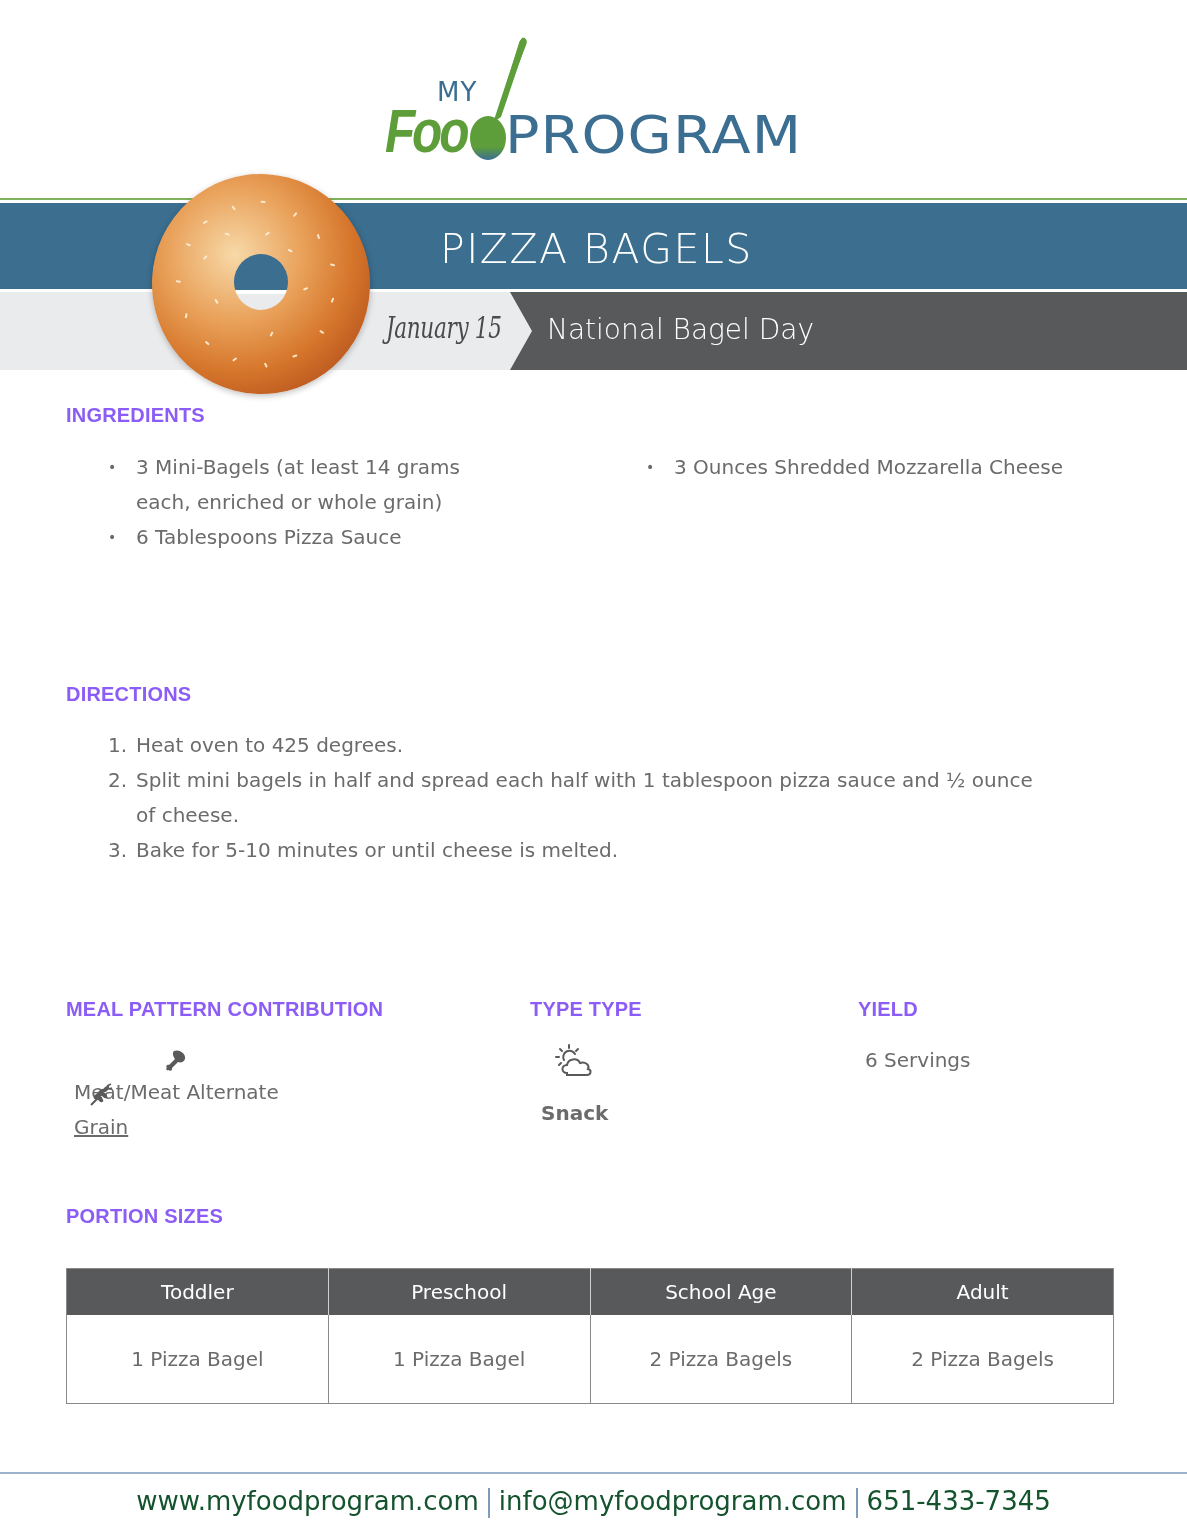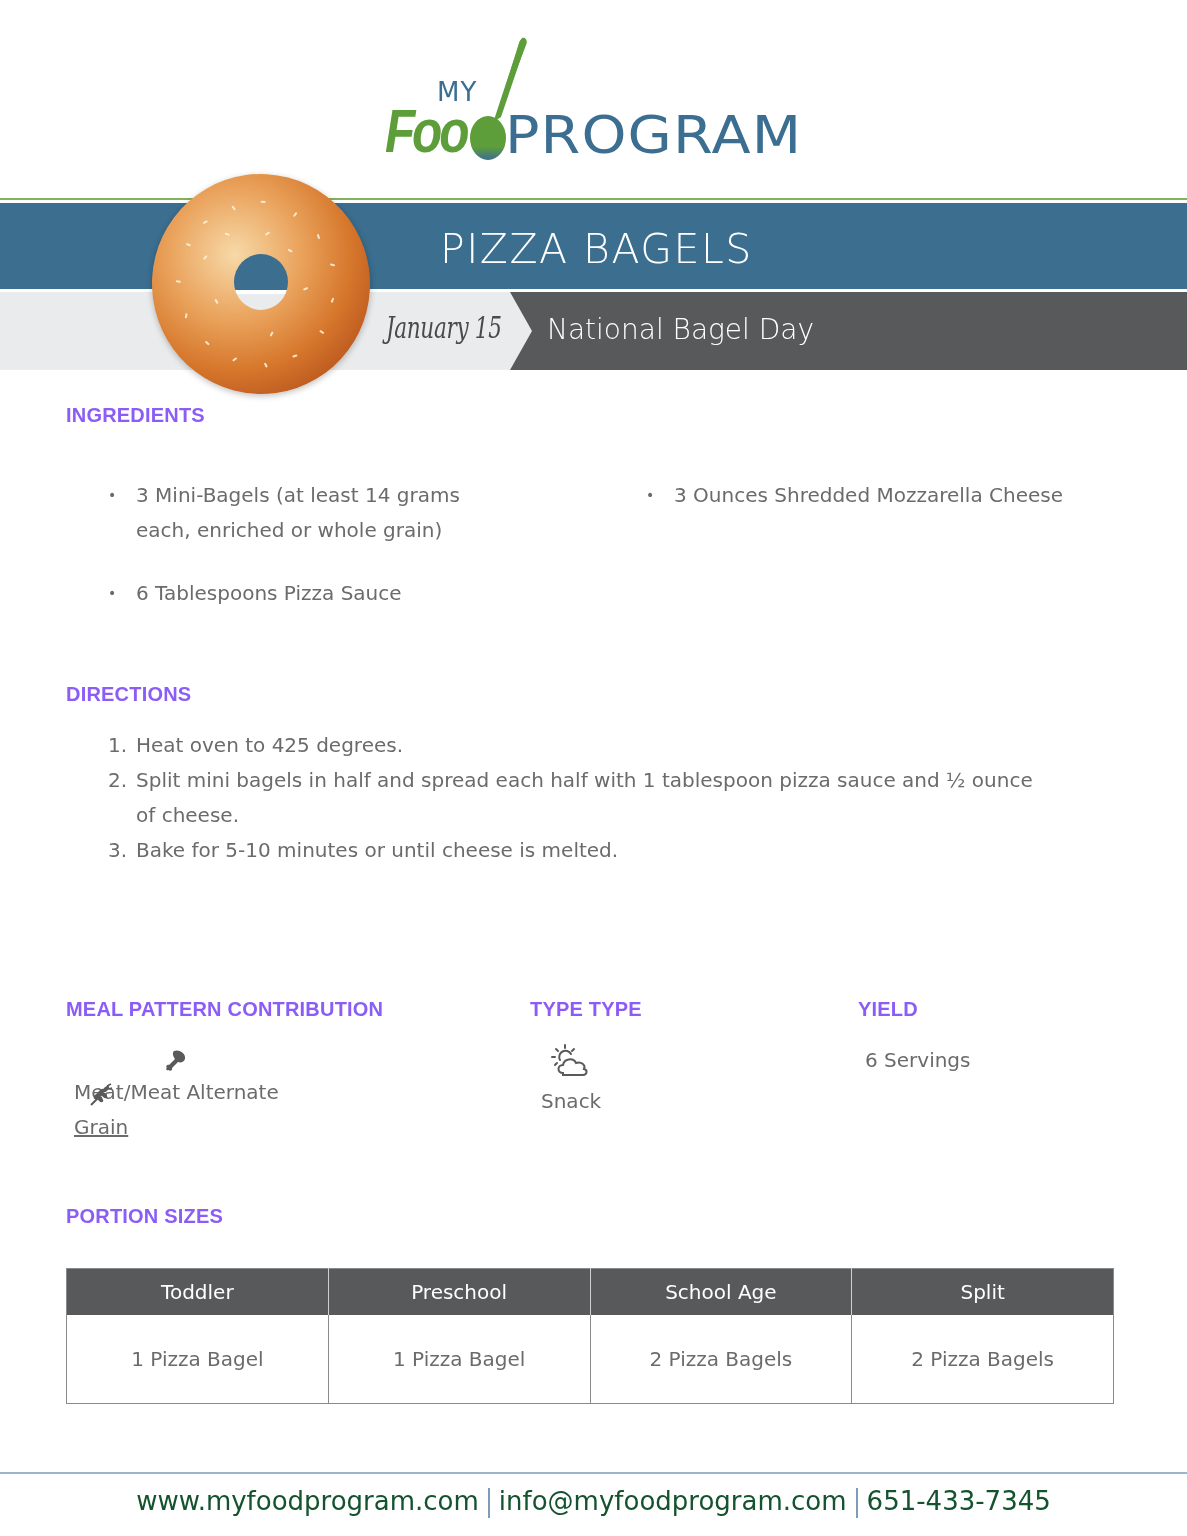--- a/index.html
+++ b/index.html
@@ -37,21 +37,21 @@
   .bagel-hole-top .h1 { position:absolute; left:0; top:0; width:100%; height:36px; background:#3b6e8f; }
   .bagel-hole-top .h2 { position:absolute; left:0; top:36px; width:100%; height:4px; background:#ffffff; }
   .bagel-hole-top .h3 { position:absolute; left:0; top:40px; width:100%; height:16px; background:#eaebec; }
   .seed { position:absolute; width:5px; height:2px; background:#fbf1d9; border-radius:2px; opacity:0.9; }
 
   
   .section-title { position:absolute; font-size:20px; font-weight:bold; color:#8b5cf6;
                    font-family:"Liberation Sans", sans-serif; letter-spacing:0.2px;text-align:center; }
   .body-text { font-size:20px; color:#6b6b6b; font-family:"DejaVu Sans", sans-serif; font-weight:normal; }
   .ing-list { position:absolute; margin:0; padding:0; list-style:none; }
-  .ing-list li { position:relative; padding-left:28px; line-height:35px;margin-top:28px; }
+  .ing-list li { position:relative; padding-left:28px; line-height:35px; }
   .ing-list li::before { content:"•"; position:absolute; left:0; top:0; font-size:14px; color:#6b6b6b; }
   .dir-list { position:absolute; left:108px; top:728px; width:940px; margin:0; padding:0; list-style:none; }
   .dir-list li { position:relative; padding-left:28px; line-height:35px; }
   .dir-num { position:absolute; left:0; top:0; }
 
   .meal-item { position:absolute; display:flex; align-items:center; gap:8px;flex-direction:column; }
   .icon-svg { display:inline-block; }
 
   
   .portion-table { position:absolute; left:66px; top:1268px; width:1048px; border-collapse:collapse;
@@ -167,42 +167,42 @@
     <ellipse cx="12" cy="9" rx="2" ry="4" transform="rotate(45 12 9)" fill="#5a5a5a"></ellipse>
     <ellipse cx="11" cy="16" rx="2" ry="4" transform="rotate(-45 11 16)" fill="#5a5a5a"></ellipse>
     <ellipse cx="15" cy="12" rx="2" ry="4" transform="rotate(-45 15 12)" fill="#5a5a5a"></ellipse>
     <ellipse cx="17" cy="6" rx="2" ry="4" transform="rotate(45 17 6)" fill="#5a5a5a"></ellipse>
     <path d="M18 3 L22 1 M20 6 L23 5" stroke="#5a5a5a" stroke-width="1.5"></path>
   </svg>
   <span>Grain</span>
 </div>
 
 <div class="section-title" style="left:530px;top:998px;">TYPE TYPE</div>
-<div class="meal-item body-text" style="left:541px;top:1043px;gap:12px;">
+<div class="meal-item body-text" style="left:541px;top:1043px;gap:24px;font-weight:bold;">
   <svg class="icon-svg" width="40" height="34" viewBox="0 0 40 34">
     <g stroke="#5a5a5a" stroke-width="2" fill="none" stroke-linecap="round">
       <path d="M14 2 L14 5 M5 6 L7 8 M1 14 L4 14 M23 6 L21 8 M4 22 L6 20"></path>
       <path d="M9 17 A6 6 0 0 1 20 11"></path>
       <path d="M12 30 C6 30 6 22 12 22 C13 16 22 14 25 20 C30 18 35 22 33 26 C37 27 36 32 32 32 L12 32 Z" fill="#ffffff"></path>
     </g>
   </svg>
   <span>Snack</span>
 </div>
 
 <div class="section-title" style="left:858px;top:998px;">YIELD</div>
 <div class="body-text" style="position:absolute;left:865px;top:1048px;">6 Servings</div>
 
 <div class="section-title" style="left:66px;top:1205px;">PORTION SIZES</div>
 <table class="portion-table">
   <thead>
     <tr>
       <th>Toddler</th>
       <th>Preschool</th>
       <th>School Age</th>
-      <th>Split</th>
+      <th>Adult</th>
     </tr>
   </thead>
   <tbody>
     <tr>
       <td>1 Pizza Bagel</td>
       <td>1 Pizza Bagel</td>
       <td>2 Pizza Bagels</td>
       <td>2 Pizza Bagels</td>
     </tr>
   </tbody>

